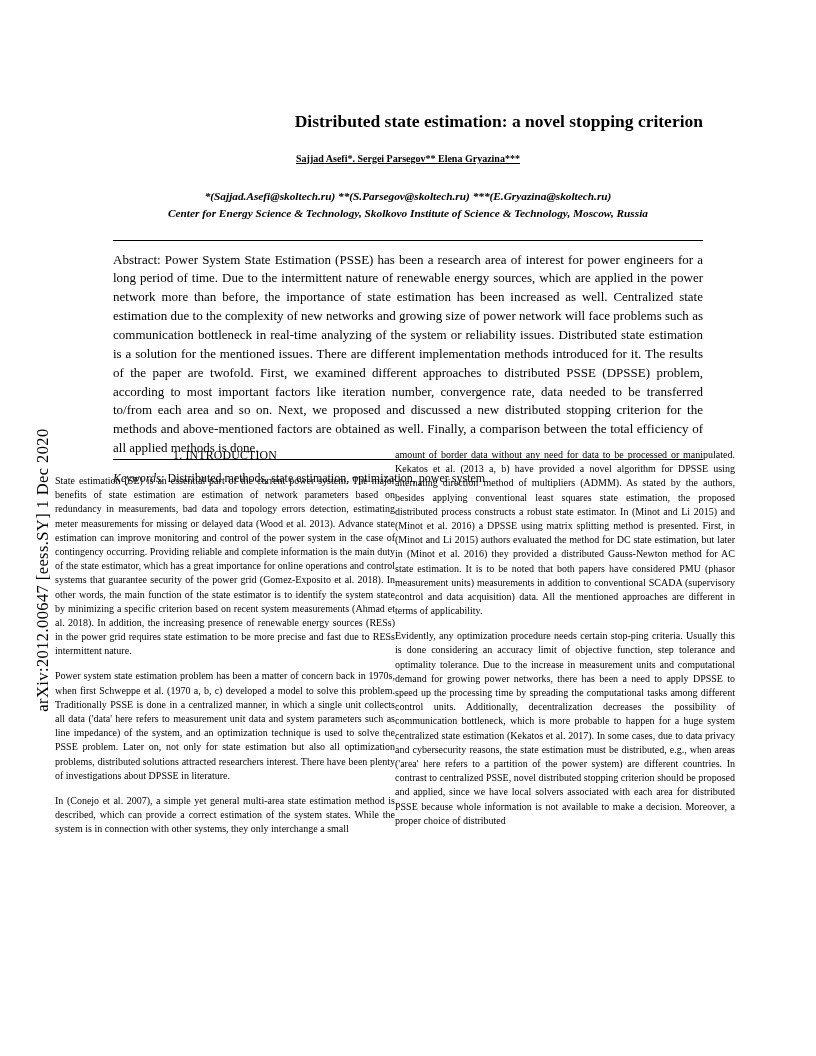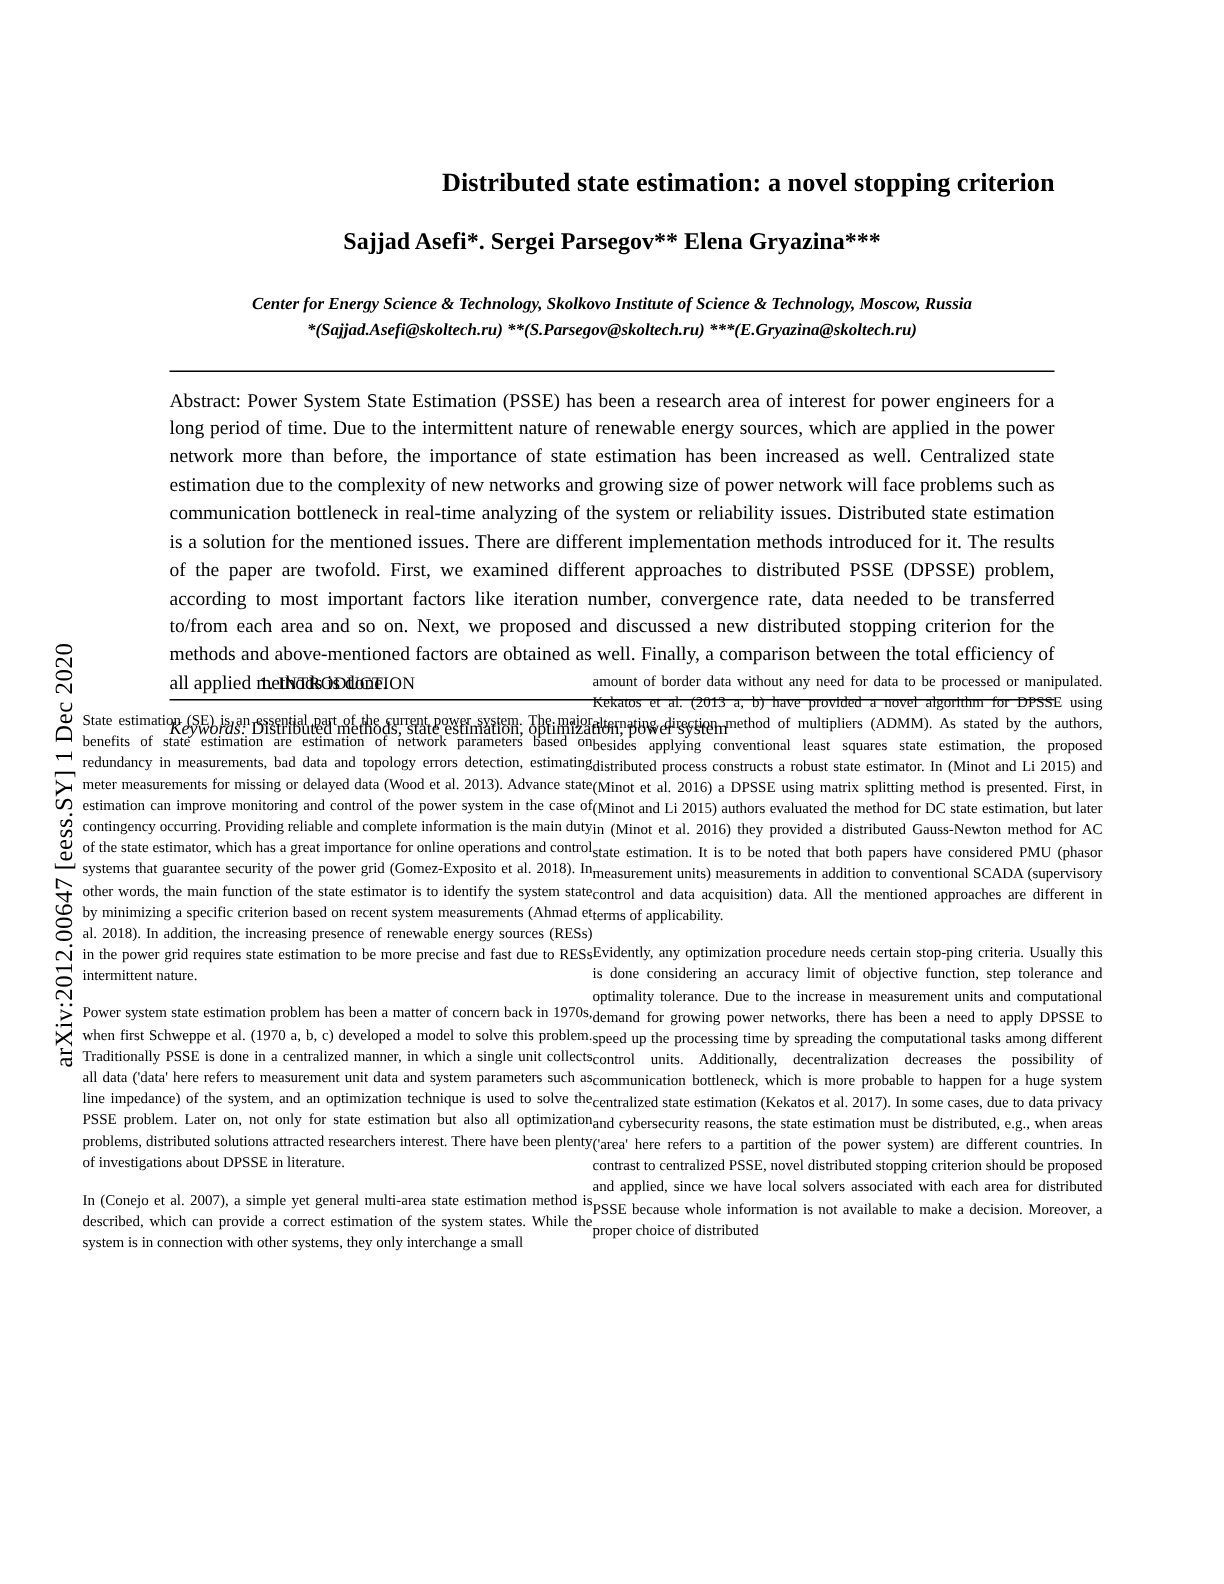--- a/index.html
+++ b/index.html
@@ -48,24 +48,25 @@
 
   .title {
     font-size: 17.5px;
     font-weight: bold;
     text-align: right;
     line-height: 1.3;
     margin: 0 0 20px 0;
   }
 
   .authors {
-    font-size: 16px;
+    font-size: 10px;
     font-weight: bold;
     text-align: center;
     margin: 0 0 24px 0;
+    text-decoration: underline;
   }
 
   .affil {
     font-size: 11.3px;
     font-style: italic;
     font-weight: bold;
     text-align: center;
     line-height: 1.5;
     margin: 0 0 18px 0;
   }
@@ -126,22 +127,22 @@
 <body>
 
 <div class="page">
 
   <div class="arxiv-stamp">arXiv:2012.00647 [eess.SY]   1 Dec 2020</div>
 
   <div class="content">
     <h1 class="title">Distributed state estimation: a novel stopping criterion</h1>
     <div class="authors">Sajjad Asefi*. Sergei Parsegov** Elena Gryazina***</div>
     <div class="affil">
+      <div>*(Sajjad.Asefi@skoltech.ru) **(S.Parsegov@skoltech.ru) ***(E.Gryazina@skoltech.ru)</div>
       <div>Center for Energy Science &amp; Technology, Skolkovo Institute of Science &amp; Technology, Moscow, Russia</div>
-      <div>*(Sajjad.Asefi@skoltech.ru) **(S.Parsegov@skoltech.ru) ***(E.Gryazina@skoltech.ru)</div>
     </div>
 
     <hr class="rule">
 
     <div class="abstract"><span class="lbl">Abstract:</span><span> Power System State Estimation (PSSE) has been a research area of interest for power engineers for a long period of time. Due to the intermittent nature of renewable energy sources, which are applied in the power network more than before, the importance of state estimation has been increased as well. Centralized state estimation due to the complexity of new networks and growing size of power network will face problems such as communication bottleneck in real-time analyzing of the system or reliability issues. Distributed state estimation is a solution for the mentioned issues. There are different implementation methods introduced for it. The results of the paper are twofold. First, we examined different approaches to distributed PSSE (DPSSE) problem, according to most important factors like iteration number, convergence rate, data needed to be transferred to/from each area and so on. Next, we proposed and discussed a new distributed stopping criterion for the methods and above-mentioned factors are obtained as well. Finally, a comparison between the total efficiency of all applied methods is done.</span></div>
 
     <hr class="rule">
 
     <div class="keywords"><span class="kw-label">Keywords:</span><span> Distributed methods, state estimation, optimization, power system</span></div>
   </div>

